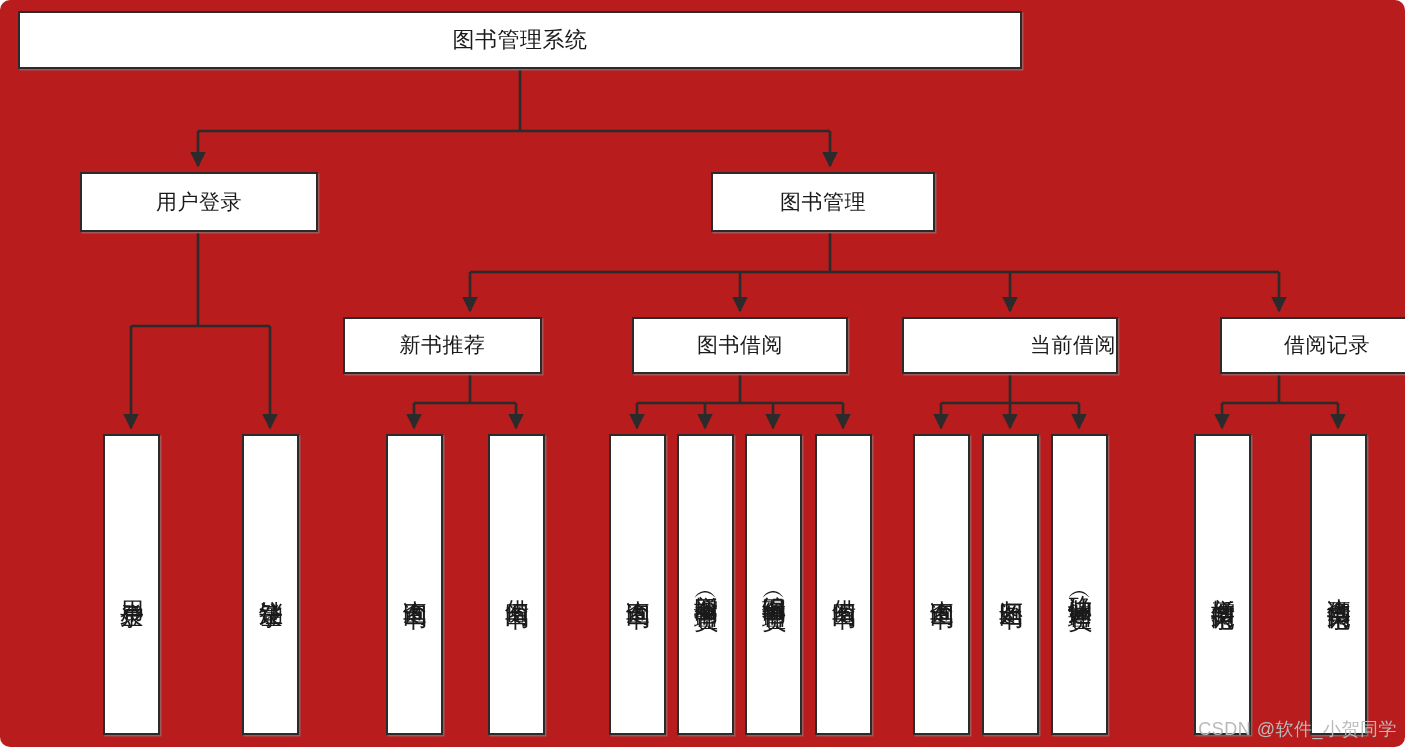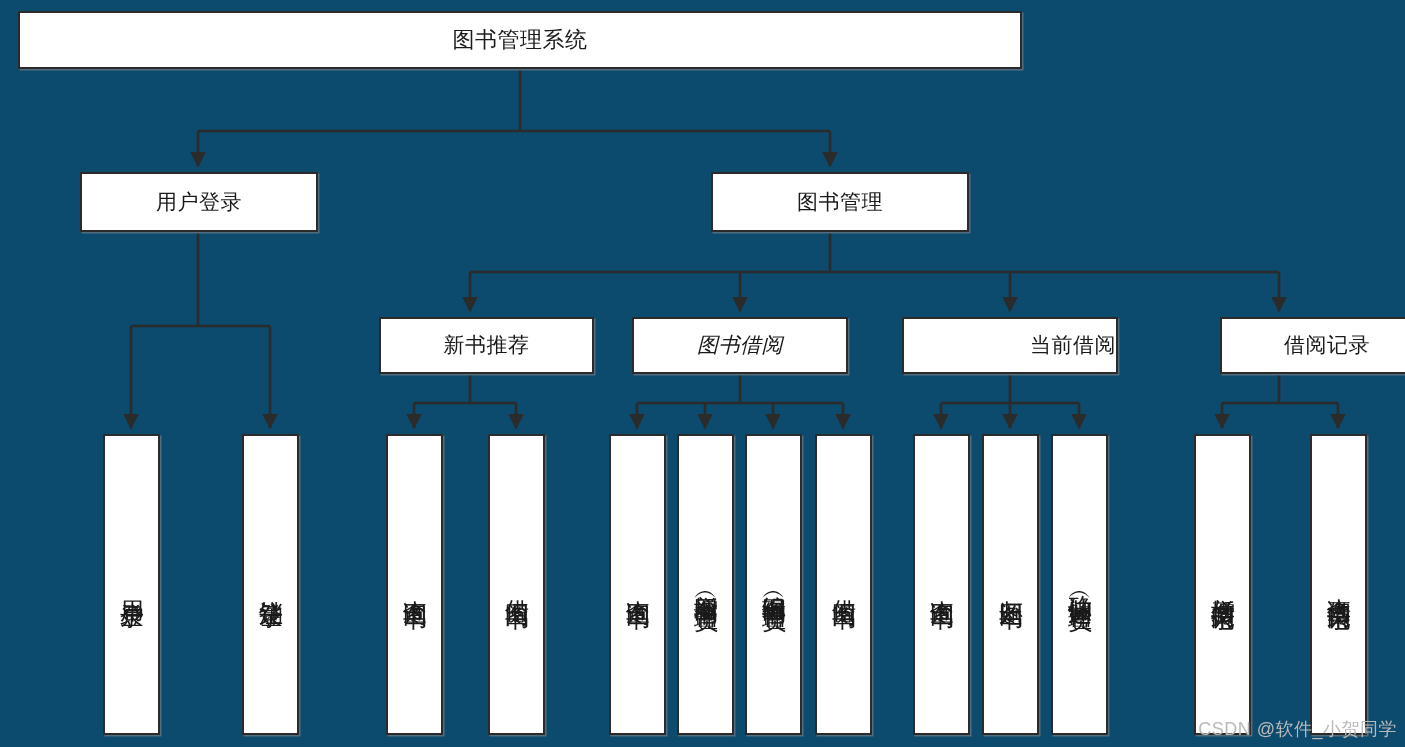--- a/index.html
+++ b/index.html
@@ -8,22 +8,23 @@
     padding: 0;
     background: #ffffff;
   }
   body {
     font-family: "Liberation Sans", "DejaVu Sans", sans-serif;
   }
   #canvas {
     position: relative;
     width: 1405px;
     height: 747px;
-    background: #0c4a6e;
+    background: #b91c1c;
     overflow: hidden;
+    border-radius: 10px;
   }
   #edges {
     position: absolute;
     left: 0;
     top: 0;
     width: 1405px;
     height: 747px;
     pointer-events: none;
   }
   .node {
@@ -135,29 +136,29 @@
   </svg>
 
   <div class="node horiz root" style="left:18px; top:11px; width:1004px; height:58px;">
     <span class="label">图书管理系统</span>
   </div>
 
   <div class="node horiz" style="left:80px; top:172px; width:238px; height:60px;">
     <span class="label">用户登录</span>
   </div>
 
-  <div class="node horiz" style="left:711px; top:172px; width:258px; height:60px;">
+  <div class="node horiz" style="left:711px; top:172px; width:224px; height:60px;">
     <span class="label">图书管理</span>
   </div>
 
-  <div class="node horiz" style="left:379px; top:317px; width:215px; height:57px;">
+  <div class="node horiz" style="left:343px; top:317px; width:199px; height:57px;">
     <span class="label">新书推荐</span>
   </div>
 
-  <div class="node horiz" style="left:632px; top:317px; width:216px; height:57px;font-style:italic;">
+  <div class="node horiz" style="left:632px; top:317px; width:216px; height:57px;">
     <span class="label">图书借阅</span>
   </div>
 
   <div class="node horiz" style="left:902px; top:317px; width:216px; height:57px;justify-content:flex-end;">
     <span class="label">当前借阅</span>
   </div>
 
   <div class="node horiz" style="left:1172px; top:317px; width:214px; height:57px;margin-left:48px;">
     <span class="label">借阅记录</span>
   </div>

